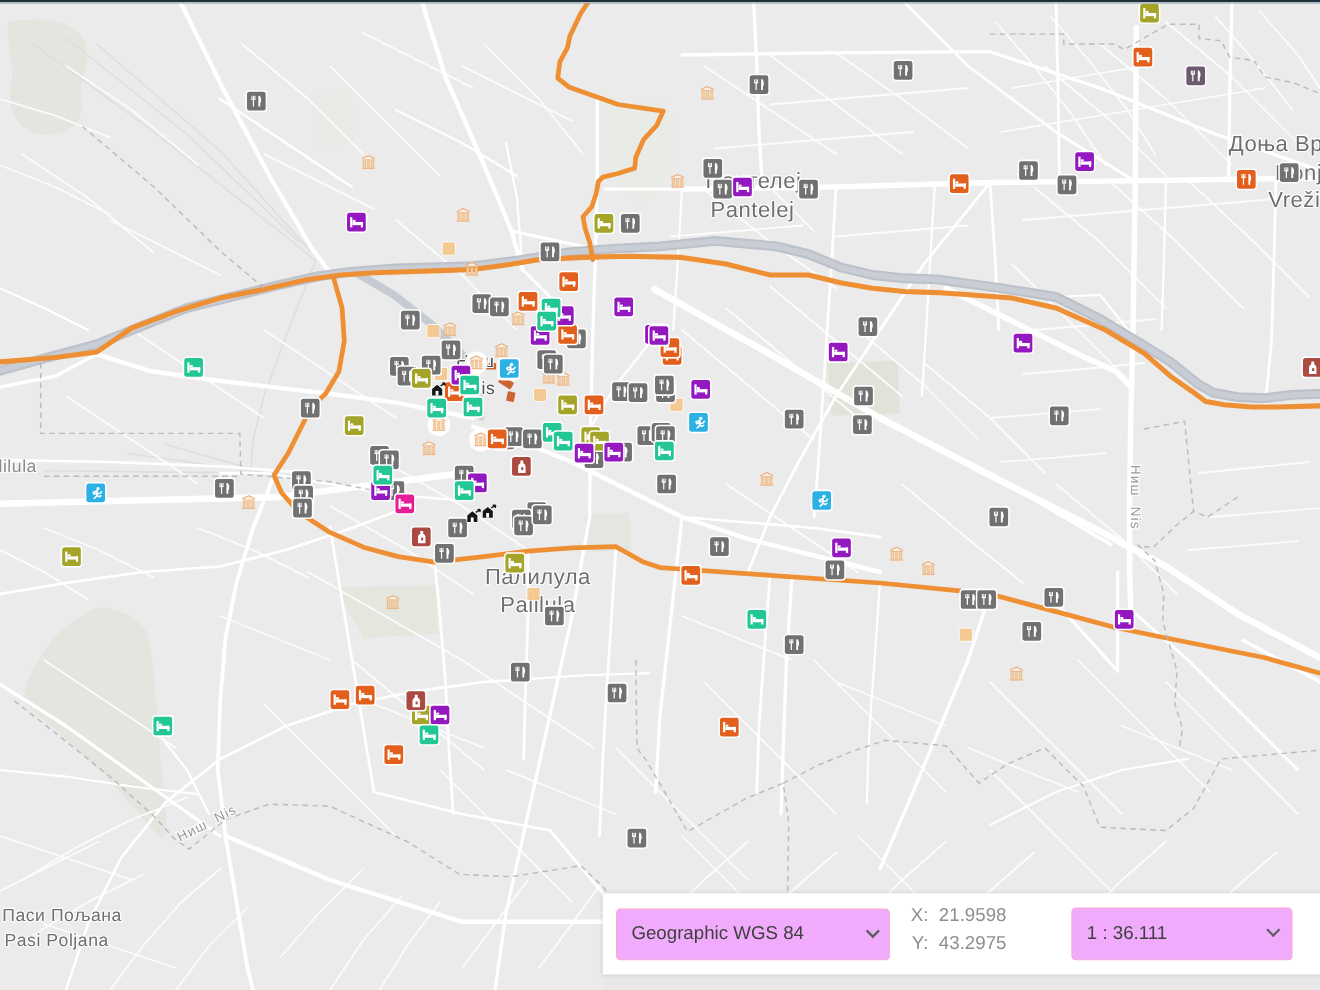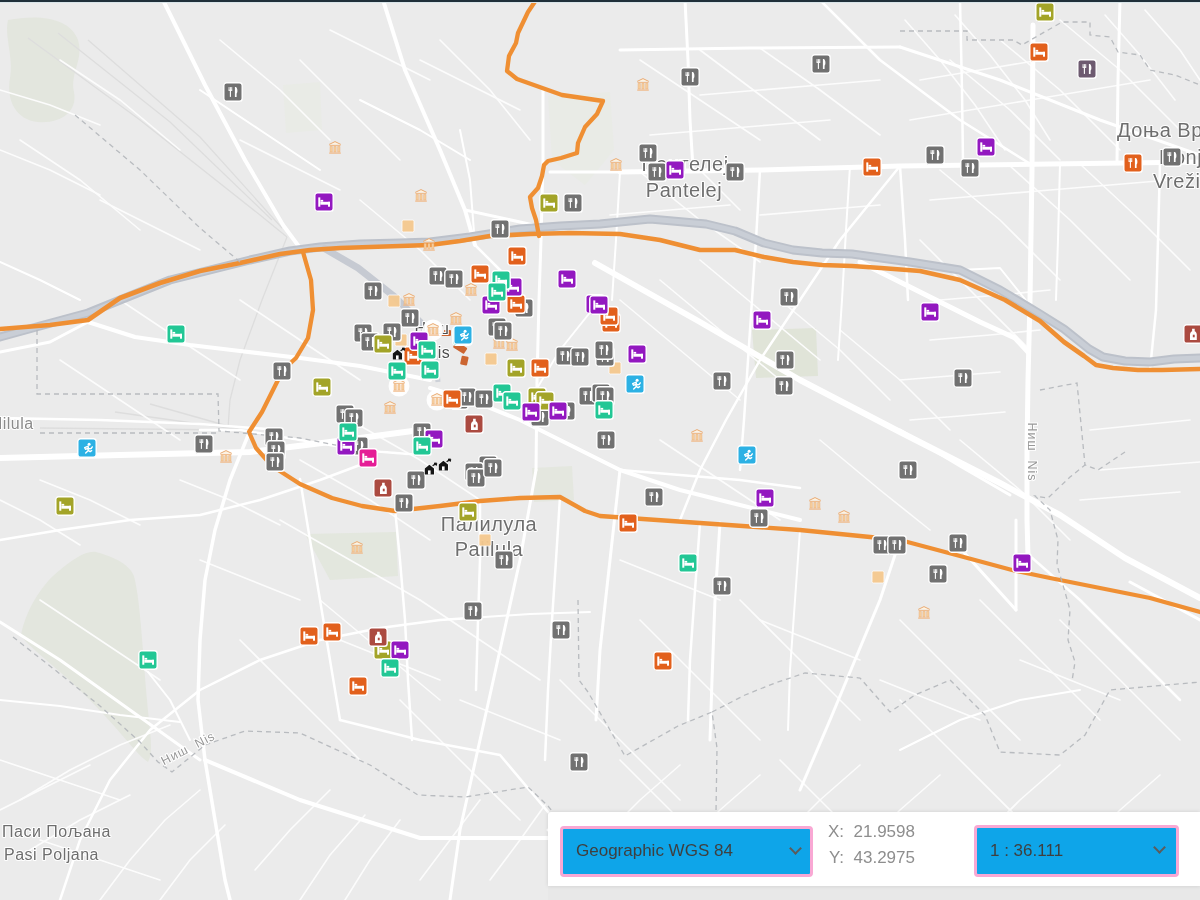--- a/index.html
+++ b/index.html
@@ -2,21 +2,21 @@
 <html><head><meta charset="utf-8">
 <style>
   html,body{margin:0;padding:0;width:1200px;height:900px;overflow:hidden;
     font-family:"Liberation Sans",sans-serif;background:#ebebeb;}
   #map{position:absolute;left:0;top:0;width:1200px;height:900px;}
   #topbar{position:absolute;left:0;top:0;width:1200px;height:2px;background:#20303a;
     border-bottom:1px solid #d9e5e9;z-index:5;}
   #bottomstrip{position:absolute;left:548px;top:886px;width:652px;height:14px;background:#e8e8e8;z-index:6;}
   #panel{position:absolute;left:548px;top:812px;width:652px;height:74px;background:#ffffff;
     border-top-left-radius:3px;box-shadow:0 0 4px rgba(0,0,0,0.12);z-index:7;}
-  .sel{position:absolute;background:#0ea5e9;border:3px solid #f9a8d4;border-radius:4px;
+  .sel{position:absolute;background:#f0abfc;border:1px solid #f9a8d4;border-radius:4px;
     font-size:17px;color:#3f3f3f;}
   #sel1{left:12px;top:14px;width:247px;height:45px;}
   #sel1 span{position:absolute;left:13px;top:12px;}
   #sel2{left:426px;top:13px;width:199px;height:46px;}
   #sel2 span{position:absolute;left:13px;top:13px;}
   .chev{position:absolute;width:10px;height:10px;}
   .chev:before{content:"";position:absolute;left:0;top:0;width:7px;height:7px;
     border-right:2px solid #5c5c5c;border-bottom:2px solid #5c5c5c;transform:rotate(45deg);}
   #xy{position:absolute;left:280px;top:7px;color:#8e8e8e;font-size:17px;line-height:26px;z-index:8;text-align:right;}
 </style></head>

